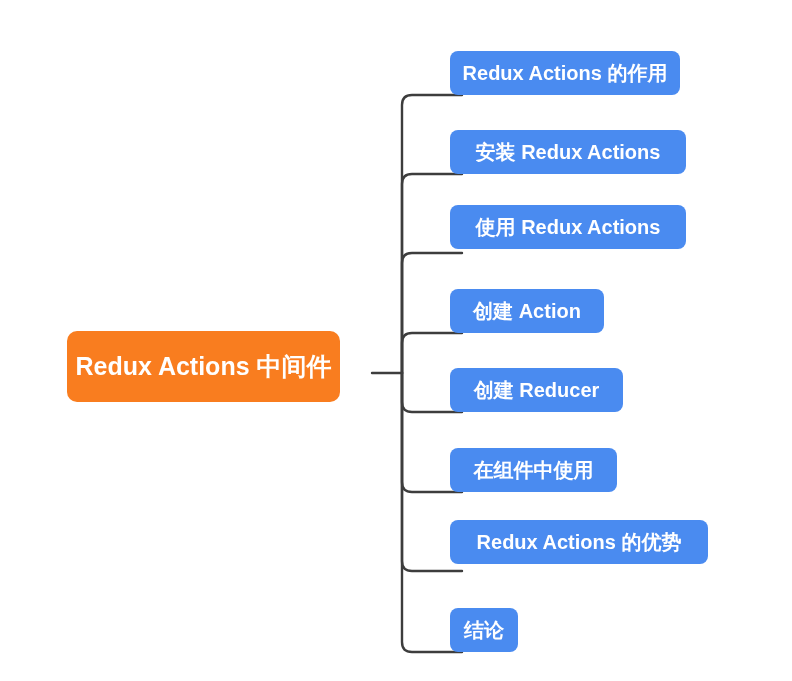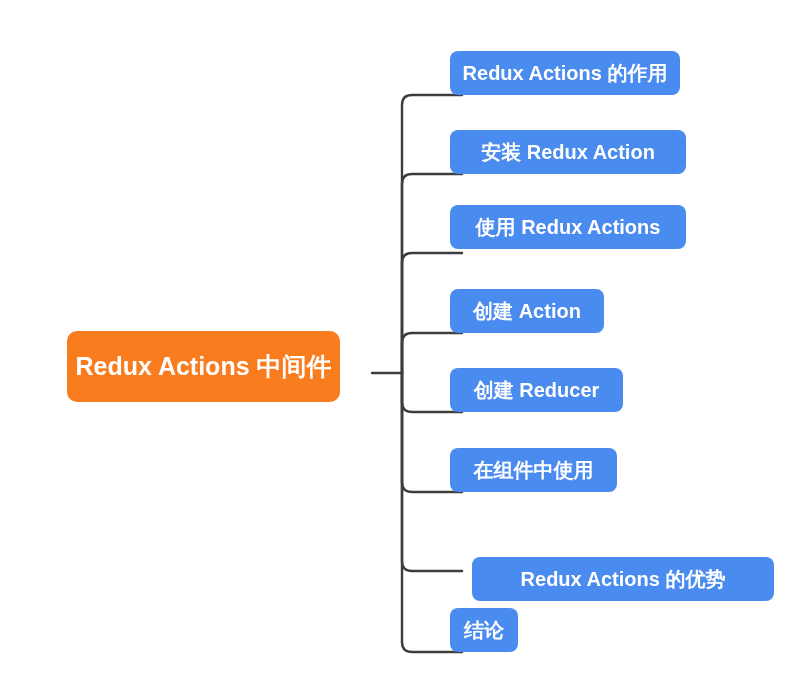--- a/index.html
+++ b/index.html
@@ -49,21 +49,21 @@
     background: #4a8bf0;
     border-radius: 8px;
     font-size: 20px;
   }
   .child-0 { top: 51px;  width: 230px; }
   .child-1 { top: 130px; width: 236px; }
   .child-2 { top: 205px; width: 236px; }
   .child-3 { top: 289px; width: 154px; }
   .child-4 { top: 368px; width: 173px; }
   .child-5 { top: 448px; width: 167px; }
-  .child-6 { top: 557px; width: 302px; margin-left: 22px; }
+  .child-6 { top: 520px; width: 258px; }
   .child-7 { top: 608px; width: 68px;  }
 </style>
 </head>
 <body>
 
 <div id="canvas">
 
   <svg id="connector-svg" viewBox="0 0 792 681" xmlns="http://www.w3.org/2000/svg">
     <g fill="none" stroke="#3d3d3d" stroke-width="2.4" stroke-linecap="round">
       <path d="M 372 373 H 402"></path>
@@ -80,21 +80,21 @@
 
   <div class="node root-node">
     <span>Redux Actions 中间件</span>
   </div>
 
   <div class="node child-node child-0">
     <span>Redux Actions 的作用</span>
   </div>
 
   <div class="node child-node child-1">
-    <span>安装 Redux Action</span>
+    <span>安装 Redux Actions</span>
   </div>
 
   <div class="node child-node child-2">
     <span>使用 Redux Actions</span>
   </div>
 
   <div class="node child-node child-3">
     <span>创建 Action</span>
   </div>
 

